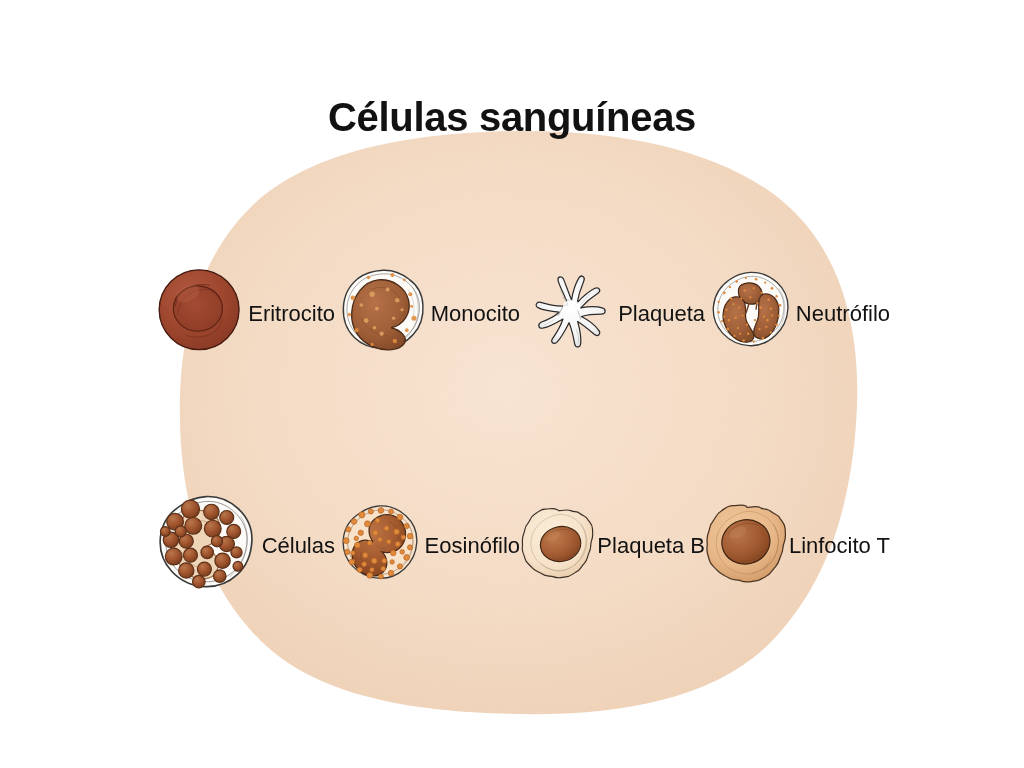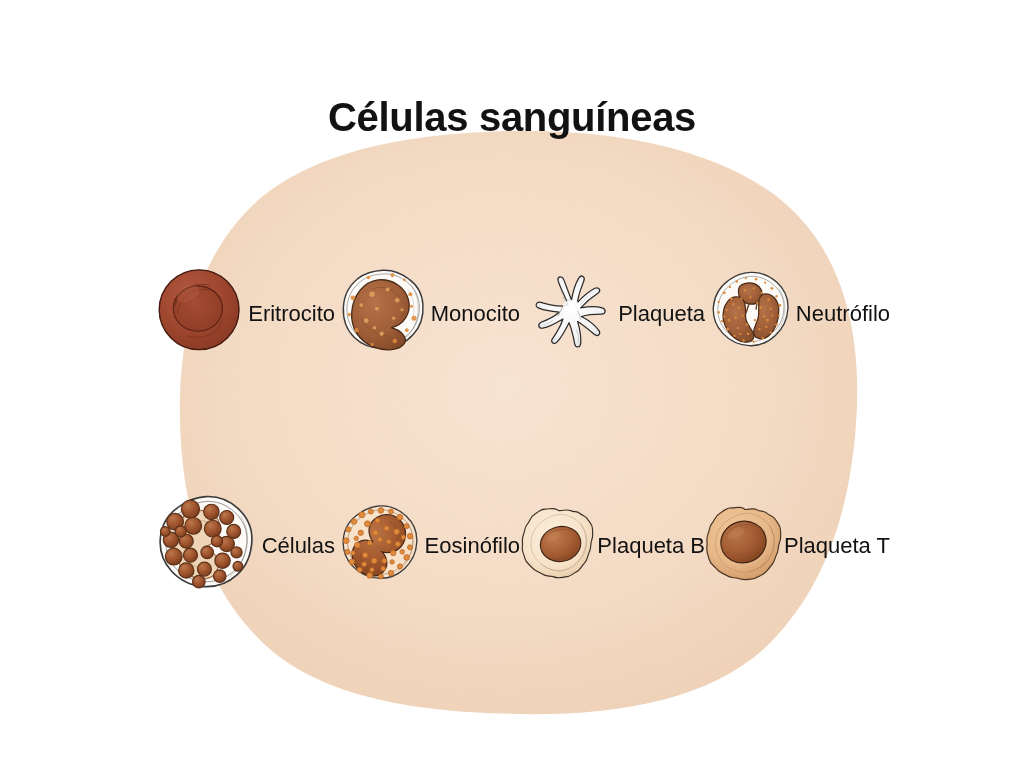--- a/index.html
+++ b/index.html
@@ -524,16 +524,16 @@
                C 24 54, 34 40, 48 31 C 58 24, 69 19, 80 18 Z" fill="none" stroke="#a97b4e" stroke-width="1.2" opacity="0.6"></path>
       <path d="M130 42 C 140 57, 143 76, 137 94 C 132 109, 123 121, 112 128" fill="none" stroke="#9a6e44" stroke-width="1.3" opacity="0.55"></path>
       <path d="M120 118 C 112 128, 100 134, 88 136" fill="none" stroke="#9a6e44" stroke-width="1.1" opacity="0.45"></path>
       <path d="M126 102 C 124 112, 118 122, 110 128" fill="none" stroke="#9a6e44" stroke-width="1" opacity="0.4"></path>
 
       <ellipse cx="78" cy="76" rx="46" ry="42" fill="url(#lymTnuc)" stroke="#3f2413" stroke-width="2.3" transform="rotate(-14 78 76)"></ellipse>
       <path d="M44 62 C 54 44, 78 36, 100 44" fill="none" stroke="#6d4022" stroke-width="1.3" opacity="0.5"></path>
       <path d="M114 88 C 108 104, 88 116, 66 112" fill="none" stroke="#6d4022" stroke-width="1.3" opacity="0.45"></path>
       <ellipse cx="62" cy="58" rx="18" ry="10" fill="#c58a5a" opacity="0.3" transform="rotate(-25 62 58)"></ellipse>
     </svg>
-    <div class="cell-label">Plaqueta T</div>
+    <div class="cell-label">Linfocito T</div>
   </div>
 
 </div>
 
 </body></html>

